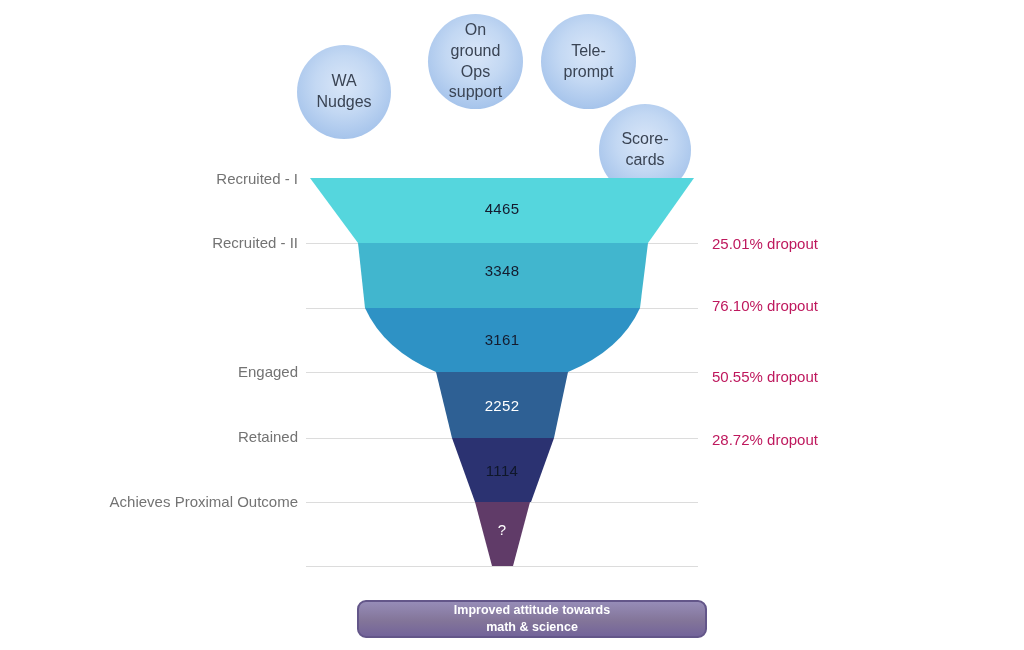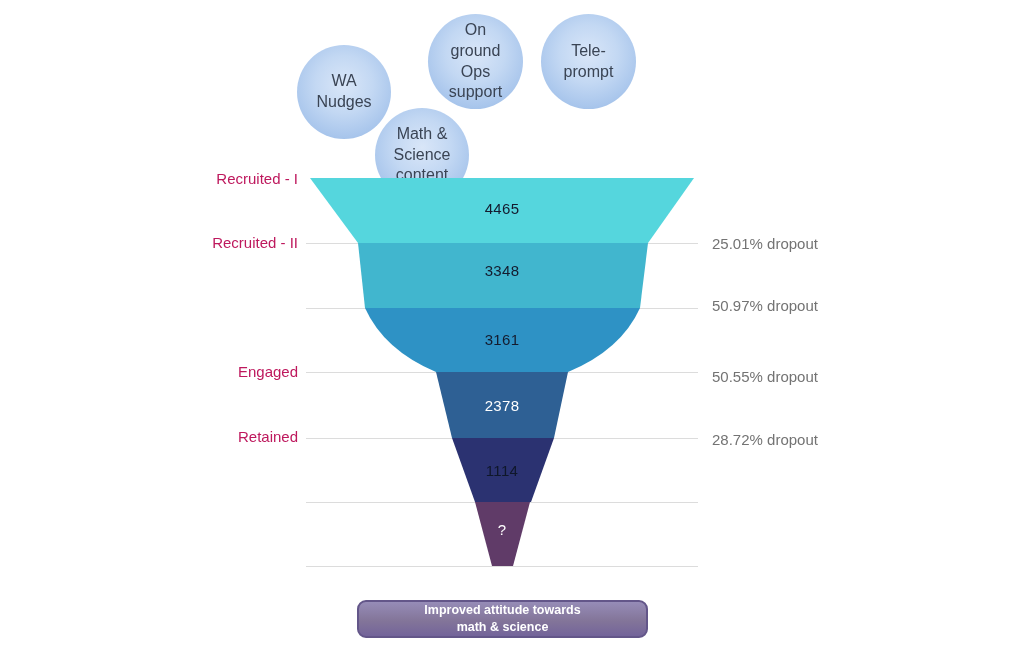--- a/index.html
+++ b/index.html
@@ -17,43 +17,43 @@
     display:flex;align-items:center;justify-content:center;
     text-align:center;
     color:#3a4454;
     font-size:16px;line-height:1.3;
     white-space:pre-line;
   }
   .row-label{
     position:absolute;
     left:8px;width:290px;height:20px;line-height:20px;
     text-align:right;
-    color:#be185d;font-size:15px;
+    color:#737373;font-size:15px;
   }
   .gridline{
     position:absolute;
     left:306px;width:392px;height:1px;
     background:#dcdcdc;
   }
   .funnel-svg{position:absolute;left:0;top:0;}
   .seg-value{
     position:absolute;
     left:502px;transform:translateX(-50%);
     height:20px;line-height:20px;
     font-size:15px;font-weight:normal;
     letter-spacing:0.3px;
   }
   .dropout{
     position:absolute;
     left:712px;height:20px;line-height:20px;
-    color:#737373;font-size:15px;
+    color:#be185d;font-size:15px;
   }
   .outcome-box{
     position:absolute;
-    left:357px;top:600px;width:291px;height:38px;
+    left:357px;top:600px;width:350px;height:38px;
     border-radius:9px;
     background:linear-gradient(180deg,#968cb7 0%,#837599 55%,#73649a 100%);
     border:2px solid #635689;
     box-sizing:border-box;
     display:flex;align-items:center;justify-content:center;
     text-align:center;
     color:#ffffff;font-size:12.5px;font-weight:bold;line-height:1.35;
     white-space:pre-line;
   }
 </style>
@@ -63,53 +63,53 @@
 <div id="stage">
 
   <div class="bubble" style="left:297px;top:45px;width:94px;height:94px;">WA
 Nudges</div>
   <div class="bubble" style="left:428px;top:14px;width:95px;height:95px;">On
 ground
 Ops
 support</div>
   <div class="bubble" style="left:541px;top:14px;width:95px;height:95px;">Tele-
 prompt</div>
-  <div class="bubble" style="left:375px;top:108px;width:94px;height:94px;">Math &amp;
-Science
-content</div>
+  <div class="bubble" style="left:599px;top:104px;width:92px;height:92px;">Score-
+cards</div>
 
   <div class="gridline" style="top:243px;"></div>
   <div class="gridline" style="top:308px;"></div>
   <div class="gridline" style="top:372px;"></div>
   <div class="gridline" style="top:438px;"></div>
   <div class="gridline" style="top:502px;"></div>
   <div class="gridline" style="top:566px;"></div>
 
   <svg class="funnel-svg" width="1024" height="650" viewBox="0 0 1024 650">
     <polygon points="310,178 694,178 648,243 358,243" fill="#55D6DD"></polygon>
     <polygon points="358,243 648,243 640,308 365,308" fill="#41B6CE"></polygon>
     <path d="M365,308 L640,308 Q621,350 568,372 L436,372 Q384,350 365,308 Z" fill="#2E92C5"></path>
     <polygon points="436,372 568,372 554,438 452,438" fill="#2E6094"></polygon>
     <polygon points="452,438 554,438 531,502 475,502" fill="#2B3271"></polygon>
     <polygon points="475,502 530,502 513,566 492,566" fill="#603B68"></polygon>
   </svg>
 
   <div class="seg-value" style="top:199px;color:#141b2e;">4465</div>
   <div class="seg-value" style="top:261px;color:#141b2e;">3348</div>
   <div class="seg-value" style="top:330px;color:#141b2e;">3161</div>
-  <div class="seg-value" style="top:396px;color:#ffffff;">2378</div>
+  <div class="seg-value" style="top:396px;color:#ffffff;">2252</div>
   <div class="seg-value" style="top:461px;color:#0f172a;">1114</div>
   <div class="seg-value" style="top:520px;color:#ffffff;">?</div>
 
   <div class="row-label" style="top:169px;">Recruited - I</div>
   <div class="row-label" style="top:233px;">Recruited - II</div>
   <div class="row-label" style="top:362px;">Engaged</div>
   <div class="row-label" style="top:427px;">Retained</div>
+  <div class="row-label" style="top:492px;">Achieves Proximal Outcome</div>
 
   <div class="dropout" style="top:234px;">25.01% dropout</div>
-  <div class="dropout" style="top:296px;">50.97% dropout</div>
+  <div class="dropout" style="top:296px;">76.10% dropout</div>
   <div class="dropout" style="top:367px;">50.55% dropout</div>
   <div class="dropout" style="top:430px;">28.72% dropout</div>
 
   <div class="outcome-box">Improved attitude towards
 math &amp; science</div>
 
 </div>
 
 </body></html>

